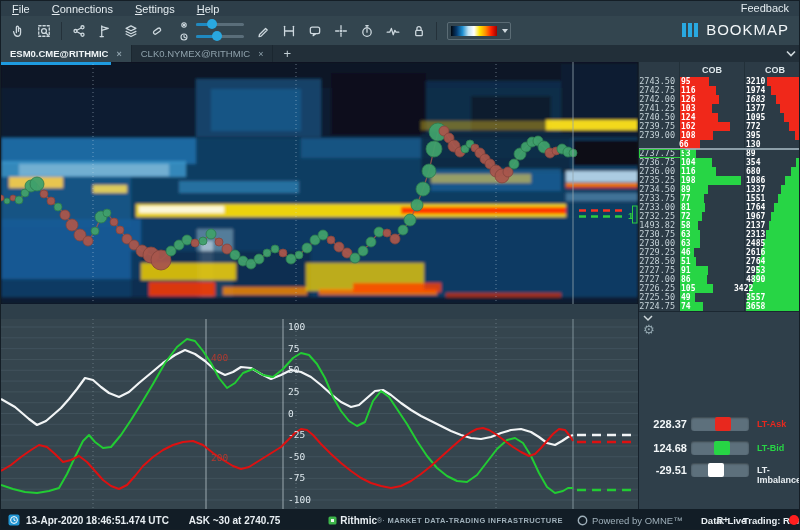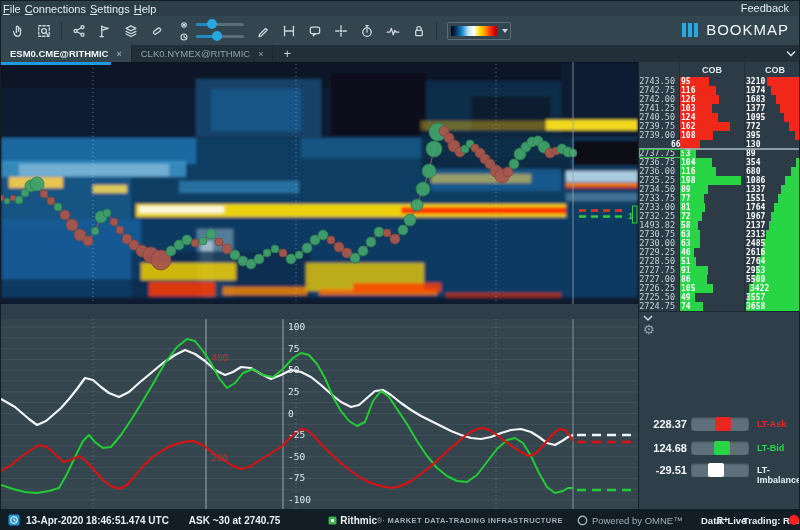--- a/index.html
+++ b/index.html
@@ -1,20 +1,20 @@
 <!DOCTYPE html>
 <html><head>
 <meta charset="utf-8">
 <style>
   html,body{margin:0;padding:0;background:#10181f;}
   #app{position:relative;width:800px;height:530px;background:#2e3f4a;font-family:"Liberation Sans",sans-serif;overflow:hidden;border:1px solid #141e26;box-sizing:border-box;}
   .abs{position:absolute;}
   
   #menubar{left:0;top:0;width:800px;height:15px;background:#2d3e49;display:flex;align-items:center;}
-  .menu-item{color:#e4ecf0;font-size:11px;padding:0 2px;cursor:default;}
+  .menu-item{color:#e4ecf0;font-size:11px;padding:0 11px;cursor:default;}
   .menu-item b{font-weight:normal;text-decoration:underline;}
   #feedback{position:absolute;right:10px;top:1px;color:#e4ecf0;font-size:11px;}
   
   #toolbar{left:0;top:15px;width:800px;height:29px;background:#33454f;border-bottom:1px solid #1d2a33;display:flex;align-items:center;}
   .tbtn{width:24px;height:22px;display:flex;align-items:center;justify-content:center;margin:0 1px;border-radius:2px;}
   .tsep{width:1px;height:18px;background:#24313a;margin:0 4px;}
   .slider-group{display:flex;flex-direction:column;justify-content:center;height:26px;margin:0 6px;}
   .slider-row{display:flex;align-items:center;height:12px;}
   .slider-track{position:relative;width:48px;height:3px;background:#5a6e7a;border-radius:2px;margin-left:4px;}
   .slider-fill{position:absolute;left:0;top:0;height:3px;background:#1f89c0;border-radius:2px;}
@@ -436,21 +436,21 @@
           <div class="lbar" style="left: 41px; width: 36px; background: rgb(240, 40, 26);"></div>
           <div class="lval" style="left: 42px;">116</div>
           <div class="lbar" style="left: 132px; width: 30px; background: rgb(240, 40, 26);"></div>
           <div class="lval" style="left: 107px;">1974</div>
         </div>
         <div class="lrow" style="top: 33px;">
           <div class="lprice">2742.00</div>
           <div class="lbar" style="left: 41px; width: 39px; background: rgb(240, 40, 26);"></div>
           <div class="lval" style="left: 42px;">126</div>
           <div class="lbar" style="left: 137px; width: 25px; background: rgb(240, 40, 26);"></div>
-          <div class="lval" style="left: 107px;">1683</div>
+          <div class="lval" style="left: 107px; font-style: italic;">1683</div>
         </div>
         <div class="lrow" style="top: 42px;">
           <div class="lprice">2741.25</div>
           <div class="lbar" style="left: 41px; width: 32px; background: rgb(240, 40, 26);"></div>
           <div class="lval" style="left: 42px;">103</div>
           <div class="lbar" style="left: 141px; width: 21px; background: rgb(240, 40, 26);"></div>
           <div class="lval" style="left: 107px;">1377</div>
         </div>
         <div class="lrow" style="top: 51px;">
           <div class="lprice">2740.50</div>
@@ -469,21 +469,21 @@
         <div class="lrow" style="top: 69px;">
           <div class="lprice">2739.00</div>
           <div class="lbar" style="left: 41px; width: 33px; background: rgb(240, 40, 26);"></div>
           <div class="lval" style="left: 42px;">108</div>
           <div class="lbar" style="left: 156px; width: 6px; background: rgb(240, 40, 26);"></div>
           <div class="lval" style="left: 107px;">395</div>
         </div>
         <div class="lrow" style="top: 78px;">
           <div class="lprice"></div>
           <div class="lbar" style="left: 41px; width: 20px; background: rgb(240, 40, 26);"></div>
-          <div class="lval" style="left: 32px;">66</div>
+          <div class="lval" style="left: 40px;">66</div>
           <div class="lbar" style="left: 160px; width: 2px; background: rgb(240, 40, 26);"></div>
           <div class="lval" style="left: 107px;">130</div>
         </div>
         <div class="lrow" style="top: 87px;">
           <div class="lprice">2737.75</div>
           <div class="lbar" style="left: 41px; width: 16px; background: rgb(39, 213, 69);"></div>
           <div class="lval" style="left: 42px;">53</div>
           <div class="lval" style="left: 107px;">89</div>
         </div>
         <div style="position: absolute; left: 0px; top: 85.5px; width: 163px; height: 2px; background: rgb(157, 176, 186); opacity: 0.85;"></div>
@@ -577,28 +577,28 @@
           <div class="lbar" style="left: 41px; width: 28px; background: rgb(39, 213, 69);"></div>
           <div class="lval" style="left: 42px;">91</div>
           <div class="lbar" style="left: 117px; width: 45px; background: rgb(39, 213, 69);"></div>
           <div class="lval" style="left: 107px;">2953</div>
         </div>
         <div class="lrow" style="top: 213px;">
           <div class="lprice">2727.00</div>
           <div class="lbar" style="left: 41px; width: 27px; background: rgb(39, 213, 69);"></div>
           <div class="lval" style="left: 42px;">86</div>
           <div class="lbar" style="left: 114px; width: 48px; background: rgb(39, 213, 69);"></div>
-          <div class="lval" style="left: 107px;">5500</div>
+          <div class="lval" style="left: 107px;">4890</div>
         </div>
         <div class="lrow" style="top: 222px;">
           <div class="lprice">2726.25</div>
           <div class="lbar" style="left: 41px; width: 33px; background: rgb(39, 213, 69);"></div>
           <div class="lval" style="left: 42px;">105</div>
           <div class="lbar" style="left: 110px; width: 52px; background: rgb(39, 213, 69);"></div>
-          <div class="lval" style="left: 111px;">3422</div>
+          <div class="lval" style="left: 95px;">3422</div>
         </div>
         <div class="lrow" style="top: 231px;">
           <div class="lprice">2725.50</div>
           <div class="lbar" style="left: 41px; width: 15px; background: rgb(39, 213, 69);"></div>
           <div class="lval" style="left: 42px;">49</div>
           <div class="lbar" style="left: 108px; width: 54px; background: rgb(39, 213, 69);"></div>
           <div class="lval" style="left: 107px;">3557</div>
         </div>
         <div class="lrow" style="top: 240px;">
           <div class="lprice">2724.75</div>

